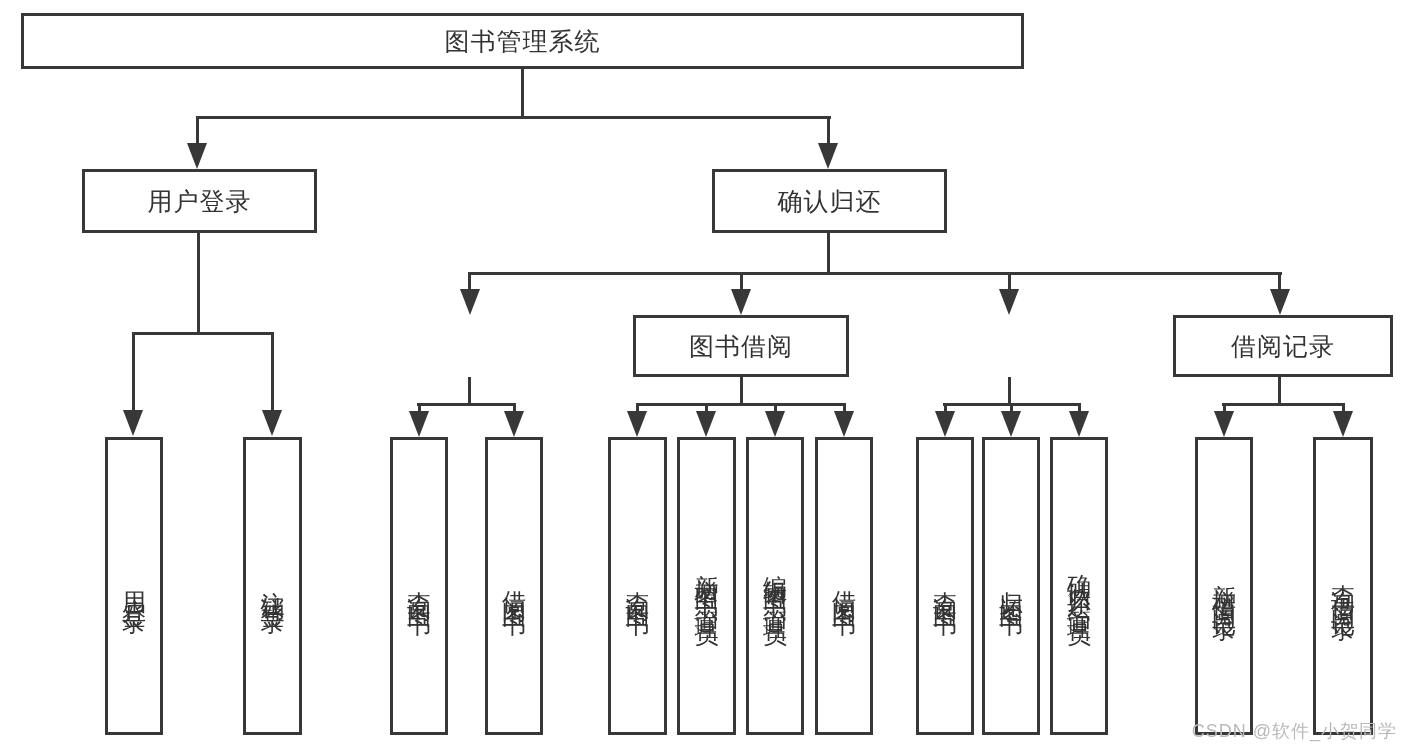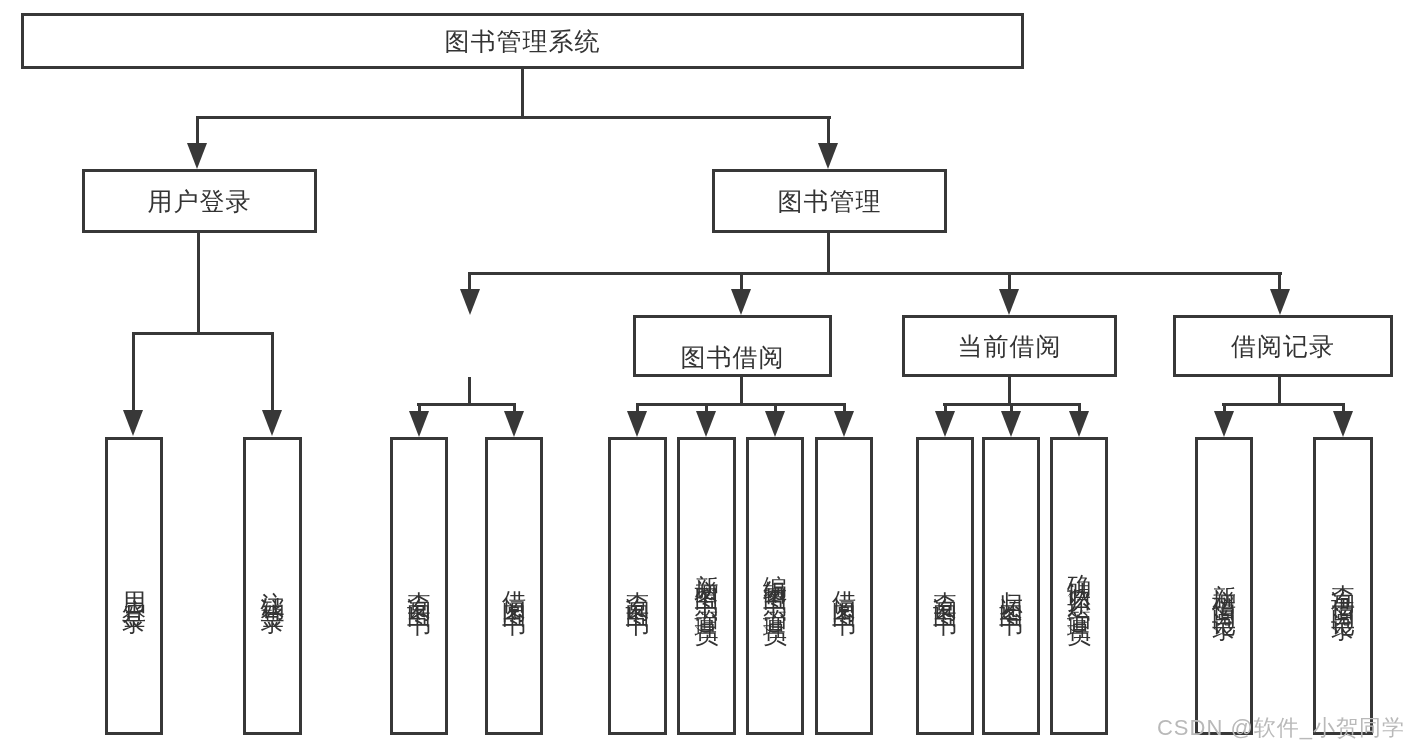--- a/index.html
+++ b/index.html
@@ -46,47 +46,44 @@
   .lv{position:absolute;width:3px;background:var(--line);}
   .lh{position:absolute;height:3px;background:var(--line);}
   .arrow{
     position:absolute;width:0;height:0;
     border-left:10px solid transparent;
     border-right:10px solid transparent;
     border-top:26px solid var(--line);
   }
   .watermark{
     position:absolute;
-    right:0;bottom:4px;
-    font-size:22px;
+    right:8px;bottom:4px;
+    font-size:18px;
     color:var(--wm);
     letter-spacing:1px;
   }
 </style>
 </head>
 <body>
 
 <div id="stage">
 
   <div class="node" style="left:21px;top:13px;width:1003px;height:56px;">
     <span>图书管理系统</span>
   </div>
 
   <div class="node" style="left:82px;top:169px;width:235px;height:64px;">
     <span>用户登录</span>
   </div>
   <div class="node" style="left:712px;top:169px;width:235px;height:64px;">
-    <span>图书管理</span>
+    <span>确认归还</span>
   </div>
 
-  <div class="node" style="left:633px;top:315px;width:199px;height:62px;align-items:flex-end;">
+  <div class="node" style="left:633px;top:315px;width:216px;height:62px;">
     <span>图书借阅</span>
-  </div>
-  <div class="node" style="left:902px;top:315px;width:215px;height:62px;">
-    <span>当前借阅</span>
   </div>
   <div class="node" style="left:1173px;top:315px;width:220px;height:62px;">
     <span>借阅记录</span>
   </div>
 
   <div class="leaf" style="left:105px;top:437px;width:58px;height:298px;">
     <span>用户登录</span>
   </div>
   <div class="leaf" style="left:243px;top:437px;width:59px;height:298px;">
     <span>注销登录</span>

